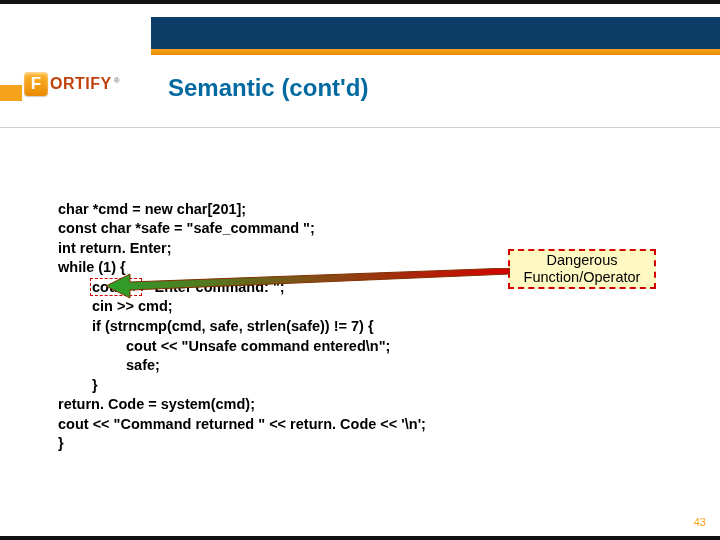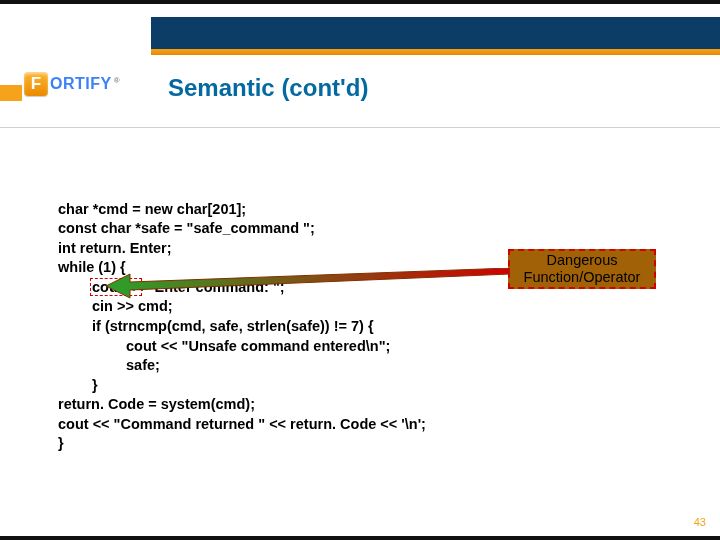--- a/index.html
+++ b/index.html
@@ -59,21 +59,21 @@
   }
   .logo-badge {
     width: 24px; height: 24px;
     background: linear-gradient(#ffb531,#e88a00);
     border-radius: 4px;
     display: flex; align-items: center; justify-content: center;
     color: #fff; font-weight: 900; font-size: 17px;
     box-shadow: inset 0 2px 3px rgba(255,255,255,.5), 0 1px 1px rgba(0,0,0,.2);
   }
   .logo-text { font-weight: 700; font-size: 16px; letter-spacing: .5px; color: #555; }
-  .logo-text .dark { color: #3b82f6; }
+  .logo-text .dark { color: #c2410c; }
   .logo-reg { font-size: 8px; color: #888; margin-left: 2px; vertical-align: super; }
 
   
   .title {
     position: absolute;
     top: 74px;
     left: 168px;
     font-size: 24px;
     font-weight: 700;
     color: #0369a1;
@@ -103,21 +103,21 @@
     height: 40px;
     border: 2px dashed #d40000;
     display: flex;
     align-items: center;
     justify-content: center;
     font-size: 14.5px;
     font-weight: 400;
     color: #000;
     text-align: center;
     line-height: 1.15;
-    background: #a16207;
+    background: #fef9c3;
   }
 
   
   .arrow-svg {
     position: absolute;
     top: 268px;
     left: 106px;
     width: 404px;
     height: 36px;
     pointer-events: none;

